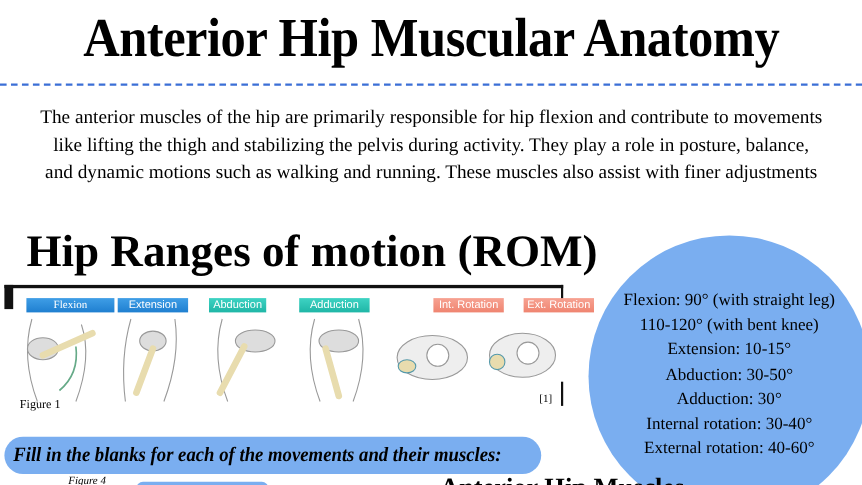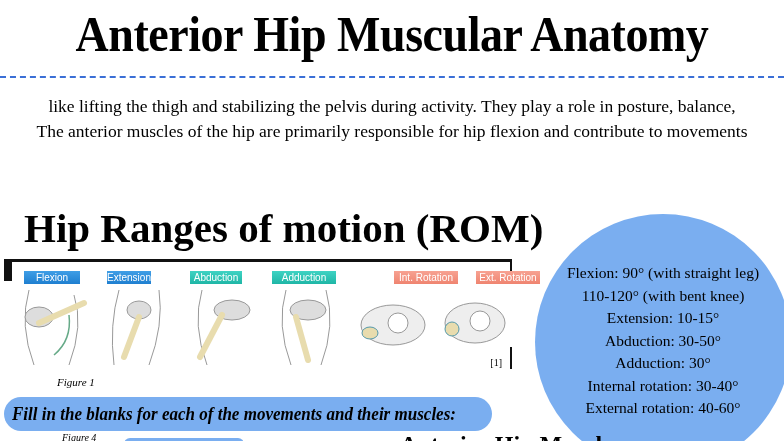--- a/index.html
+++ b/index.html
@@ -13,51 +13,52 @@
   .figure-box .top-border { position:absolute; left:0; top:0; width:508px; height:3px; background:#111; }
   .figure-box .left-border { position:absolute; left:0; top:0; width:8px; height:22px; background:#111; }
   .figure-box .right-border-top { position:absolute; right:0; top:0; width:2px; height:22px; background:#111; }
   .figure-box .right-border-bot { position:absolute; right:0; top:88px; width:2px; height:22px; background:#111; }
   .mv { position:absolute; top:12px; height:13px; font-family:"Liberation Sans", sans-serif; font-size:10px; line-height:13px; color:#fff; text-align:center; }
   .mv.blue { background:linear-gradient(#3f9ee6,#1f7fd0); }
   .mv.teal { background:linear-gradient(#3ed3c3,#1fb6a6); }
   .mv.salmon { background:linear-gradient(#f7a292,#ef8470);margin-left:40px; }
   .illus { position:absolute; top:26px; width:80px; height:82px; }
   .cite { position:absolute; right:10px; top:98px; font-size:10px; }
-  .fig1 { position:absolute; left:18px; top:376px; font-style:italic; font-size:11px;margin-left:39px; }
+  .fig1 { position:absolute; left:18px; top:362px; font-size:11px; }
   .circle { position:absolute; left:535px; top:214px; width:256px; height:256px; border-radius:50%; background:#7aaef0; }
   .circle-text { position:absolute; left:535px; top:262px; width:256px; text-align:center; font-size:15.5px; line-height:22.5px; }
   .circle-text span { display:block; white-space:nowrap; }
   .fill-banner { position:absolute; left:4px; top:397px; width:488px; height:34px; border-radius:17px; background:#7aaef0;font-style:italic; }
   .fill-banner span { position:absolute; left:8px; top:6px; font-weight:bold; font-size:18.5px; line-height:22px; white-space:nowrap; transform:scaleX(0.92); transform-origin:left; }
   .fig4 { position:absolute; left:62px; top:432px; font-style:italic; font-size:10px; }
   .fig4-pill { position:absolute; left:124px; top:438px; width:120px; height:12px; border-radius:6px; background:#7aaef0; }
   .muscles-heading { position:absolute; left:400px; top:430px; font-weight:bold; font-size:24px; line-height:28px; white-space:nowrap; }
 </style>
 </head>
 <body>
 
 <div class="title">Anterior Hip Muscular Anatomy</div>
 <div class="divider"></div>
 
 <div class="intro">
+  <span>The anterior muscles of the hip are primarily responsible for hip flexion and contribute to movements</span>
   <span>like lifting the thigh and stabilizing the pelvis during activity. They play a role in posture, balance,</span>
-  <span>The anterior muscles of the hip are primarily responsible for hip flexion and contribute to movements</span>
+  <span>and dynamic motions such as walking and running. These muscles also assist with finer adjustments</span>
 </div>
 
 <div class="rom-heading">Hip Ranges of motion (ROM)</div>
 
 <div class="figure-box">
   <div class="top-border"></div>
   <div class="left-border"></div>
   <div class="right-border-top"></div>
   <div class="right-border-bot"></div>
 
-  <div class="mv blue" style="left:20px;width:56px;">Flexion</div>
-  <div class="mv blue" style="left:103px;width:44px;">Extension</div>
+  <div class="mv blue" style="left:20px;width:80px;font-family:Liberation Serif, serif;">Flexion</div>
+  <div class="mv blue" style="left:103px;width:64px;">Extension</div>
   <div class="mv teal" style="left:186px;width:52px;">Abduction</div>
   <div class="mv teal" style="left:268px;width:64px;">Adduction</div>
   <div class="mv salmon" style="left:350px;width:64px;">Int. Rotation</div>
   <div class="mv salmon" style="left:432px;width:64px;">Ext. Rotation</div>
 
   <svg class="illus" style="left:10px;" viewBox="0 0 80 82">
     <path d="M15 5 Q5 40 20 80" stroke="#999" fill="none"></path>
     <path d="M60 10 Q70 40 55 80" stroke="#999" fill="none"></path>
     <ellipse cx="25" cy="32" rx="14" ry="10" fill="#ddd" stroke="#999"></ellipse>
     <path d="M25 38 L70 18" stroke="#e8dcae" stroke-width="6" stroke-linecap="round"></path>

